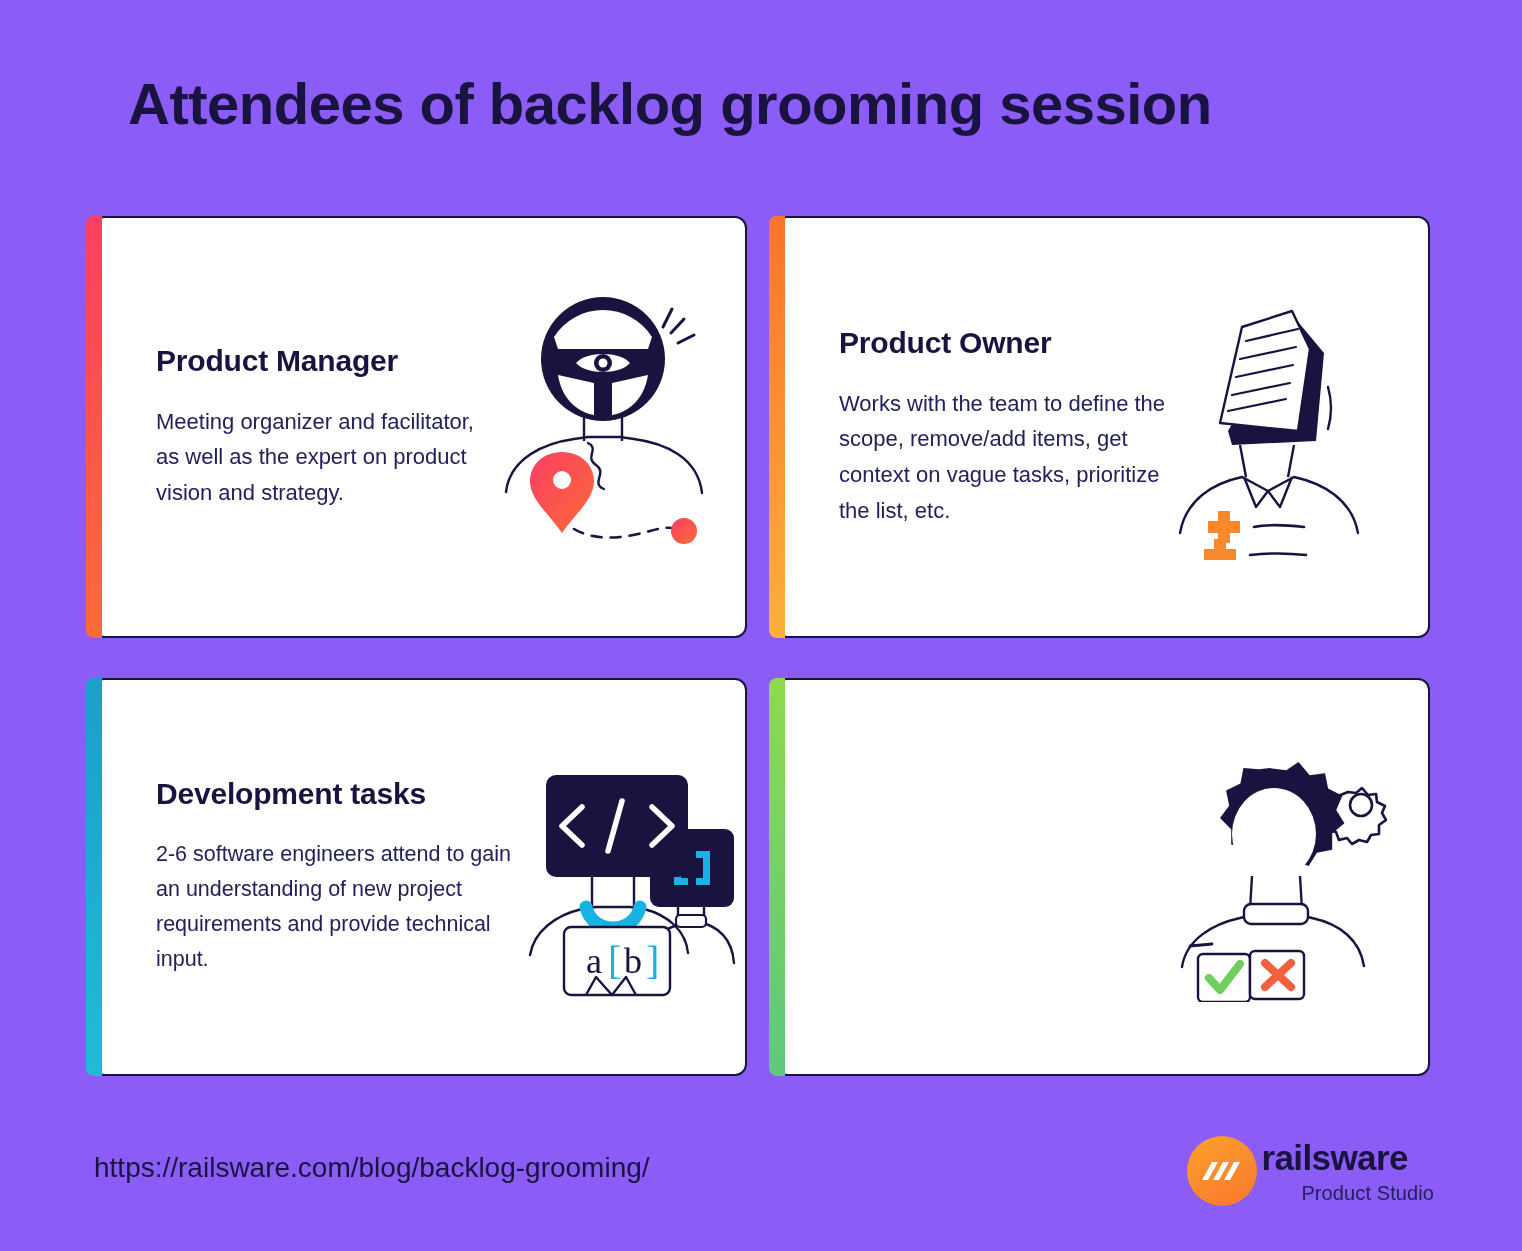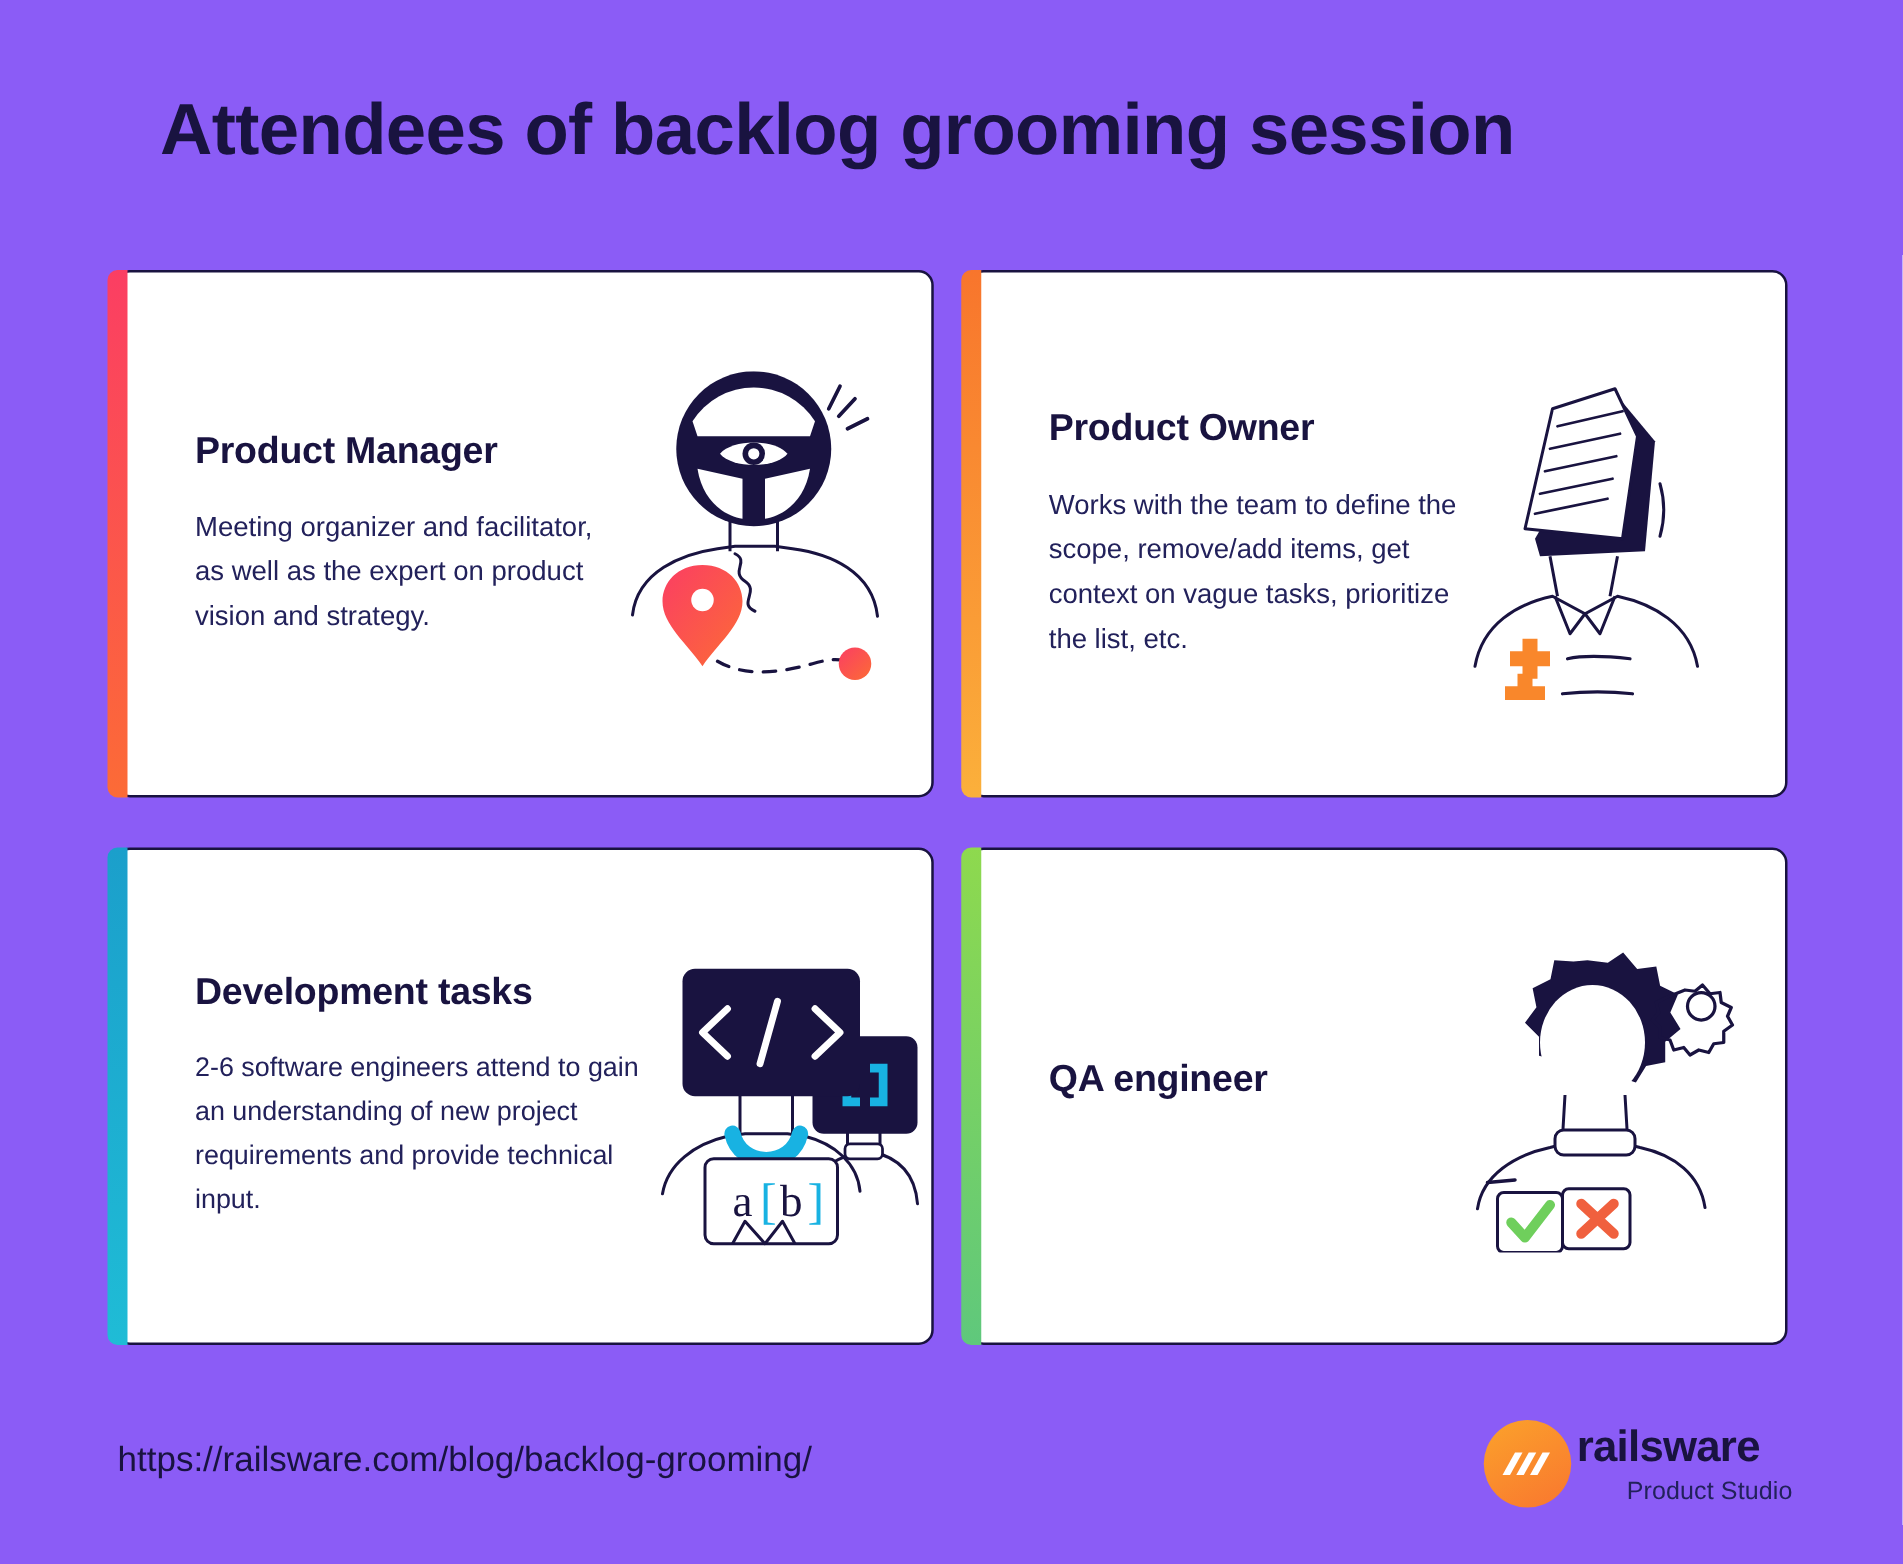--- a/index.html
+++ b/index.html
@@ -285,21 +285,20 @@
             <path d="M60 240 L70 222 L86 240 L100 222 L110 240" fill="none" stroke="#191340" stroke-width="2.4" stroke-linejoin="round"></path>
           </svg>
         </div>
       </div>
     </div>
 
     <div class="card">
       <div class="accent-bar" style="background:linear-gradient(180deg,#8ED94E 0%,#5FC87C 100%);"></div>
       <div class="card-inner">
         <div class="card-text">
-          <div class="card-title">QA engineer</div>
         </div>
         <div class="card-illu">
           <svg width="215" height="250" viewBox="0 0 215 250">
 
             <path d="M4 215 C8 188 34 172 62 166 L78 162 L118 162 L134 166 C162 172 182 188 186 214" fill="none" stroke="#191340" stroke-width="2.4" stroke-linecap="round"></path>
 
             <path d="M74 124 L72 158 M122 124 L124 158" fill="none" stroke="#191340" stroke-width="2.4"></path>
             <rect x="66" y="152" width="64" height="20" rx="7" fill="#FFFFFF" stroke="#191340" stroke-width="2.4"></rect>
 
             <path d="M98 6 l16 2 12 -8 11 13 15 -2 3 15 14 7 -6 14 8 13 -12 10 0 16 -15 3 -8 13 -15 -5 -13 9 -11 -11 -15 4 -6 -14 -16 -4 0 -15 -11 -11 9 -12 -3 -15 14 -7 3 -15 15 1 z" transform="translate(-8,10) scale(1.02)" fill="#191340"></path>

